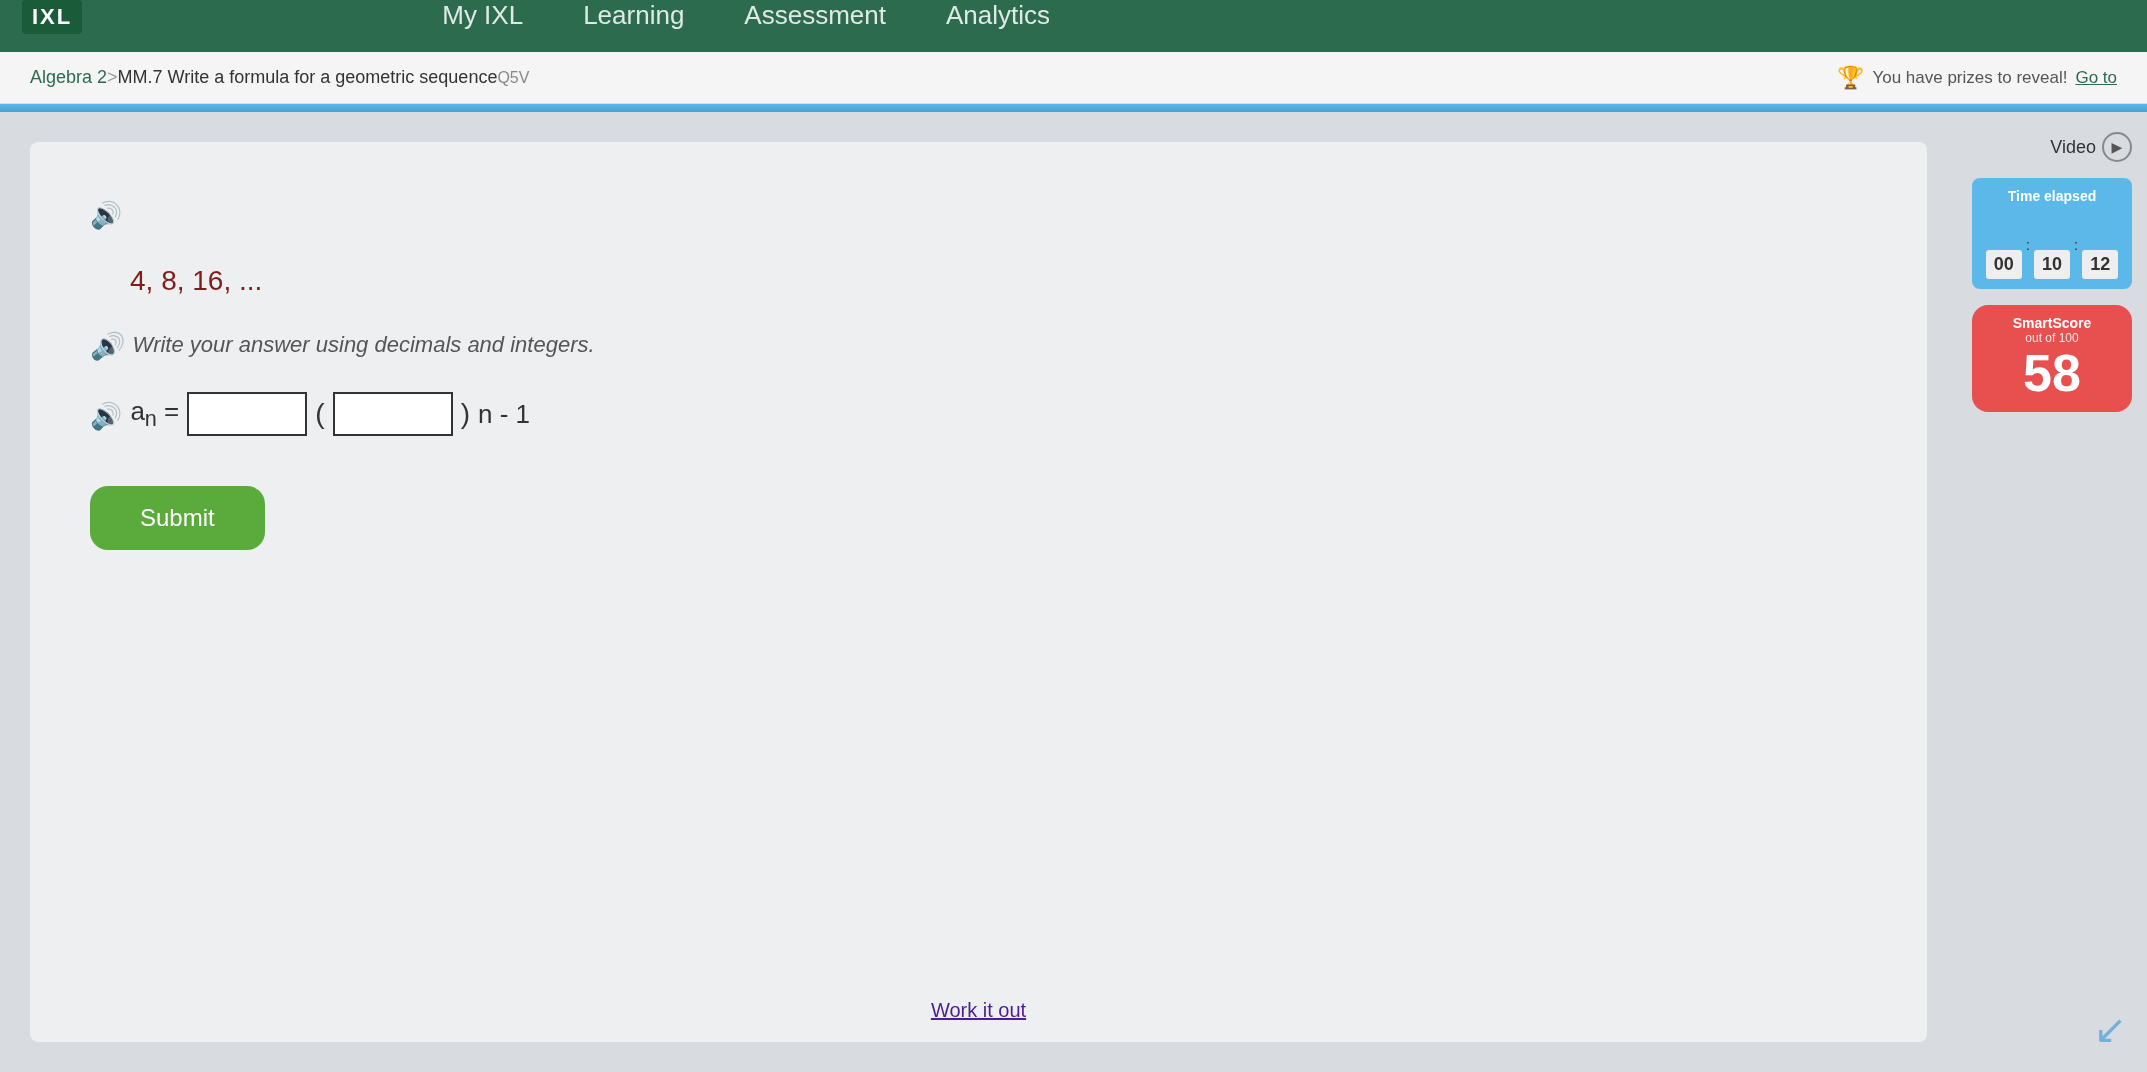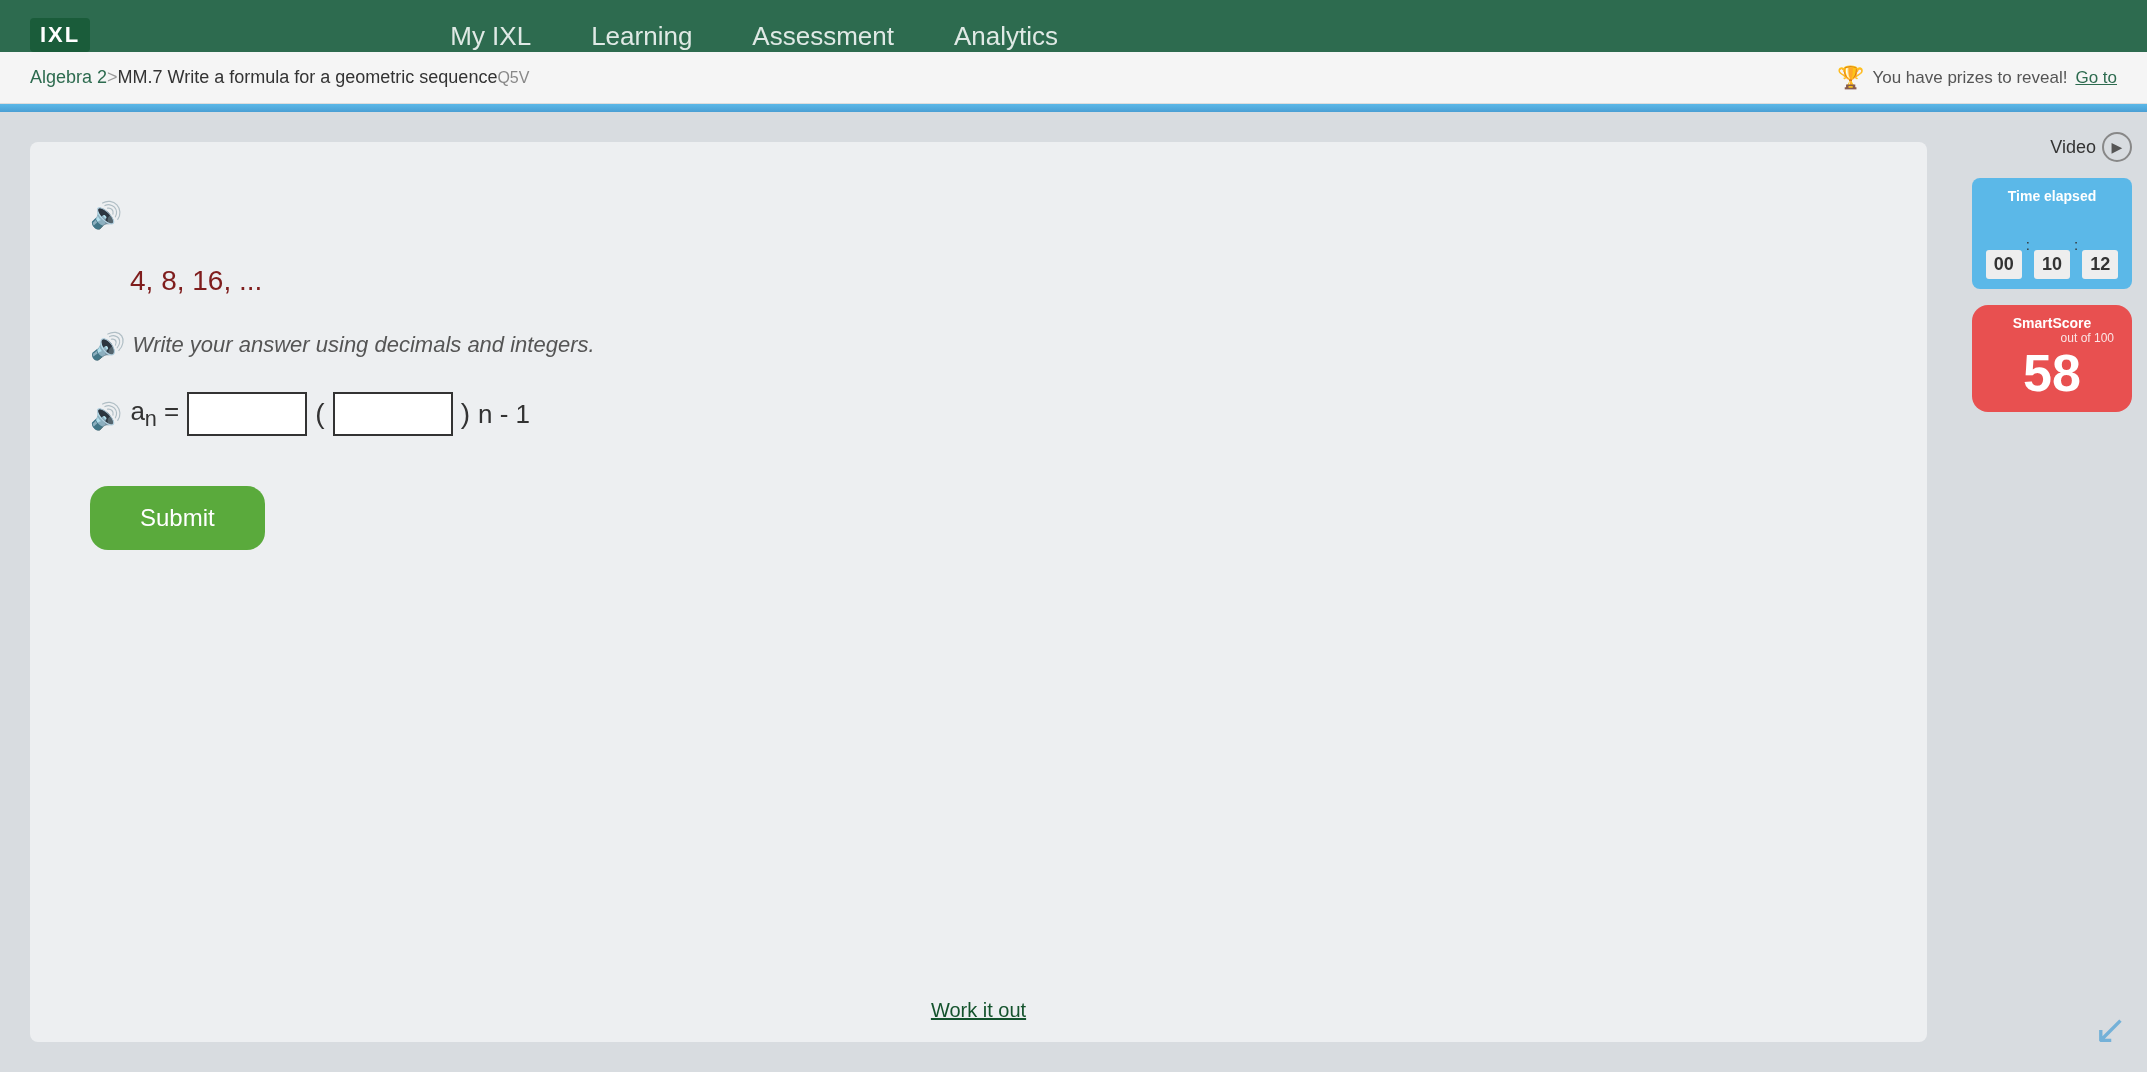--- a/index.html
+++ b/index.html
@@ -3,22 +3,22 @@
   <meta charset="utf-8">
   <style>
     * { margin: 0; padding: 0; box-sizing: border-box; }
     body { font-family: Arial, sans-serif; background: #e8e8e8; width: 2147px; height: 1072px; overflow: hidden; }
 
     
     .top-nav {
       background: #2d6b4f;
       height: 52px;
       display: flex;
-      align-items: flex-end;
-      padding: 0 30px;
+      align-items: flex-start;
+      padding: 0 22px;
       gap: 60px;
     }
     .logo-area {
       display: flex;
       align-items: center;
       gap: 8px;
     }
     .logo-box {
       background: #1a5c3a;
       color: white;
@@ -164,21 +164,21 @@
       font-weight: 500;
     }
 
     
     .work-it-out {
       position: absolute;
       bottom: 20px;
       left: 50%;
       transform: translateX(-50%);
       font-size: 20px;
-      color: #14532d;
+      color: #4c1d95;
       text-decoration: underline;
       cursor: pointer;
     }
 
     
     .right-sidebar {
       width: 220px;
       padding: 20px 15px;
       display: flex;
       flex-direction: column;
@@ -272,21 +272,20 @@
       text-align: center;
       width: 160px;
     }
     .ss-label {
       font-size: 14px;
       font-weight: bold;
     }
     .ss-sub {
       font-size: 12px;
       color: rgba(255,255,255,0.85);
-      text-align: right;
     }
     .ss-number {
       font-size: 52px;
       font-weight: bold;
       color: white;
       line-height: 1.1;
     }
 
     
     .corner-arrow {

